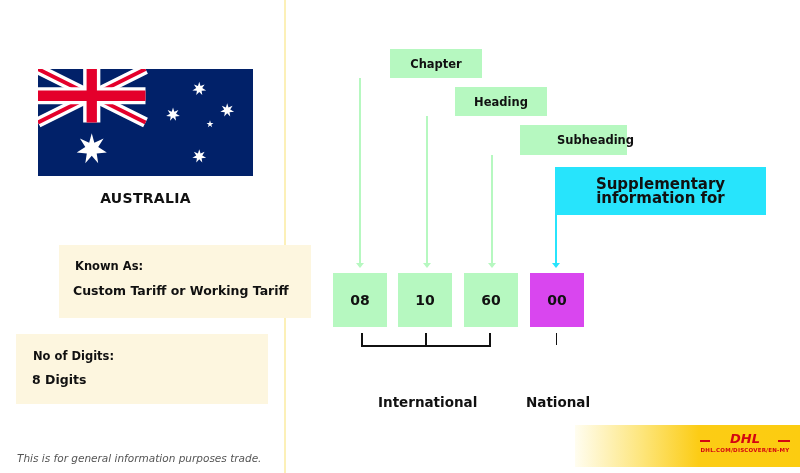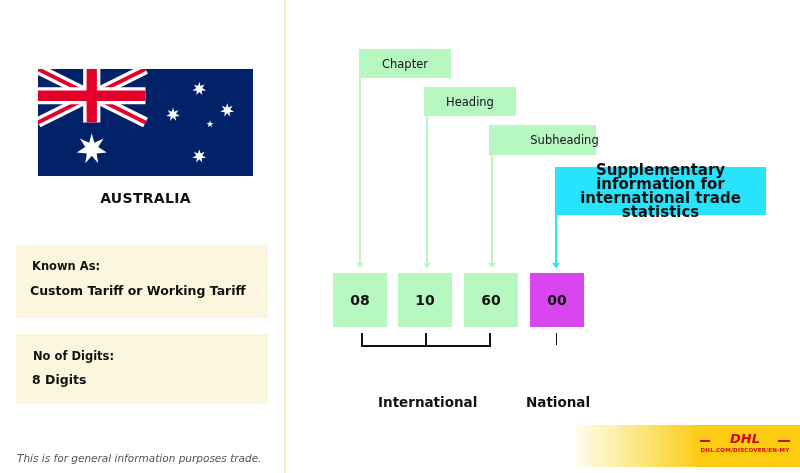--- a/index.html
+++ b/index.html
@@ -9,31 +9,31 @@
 
   .divider { left: 284px; top: 0; width: 2px; height: 473px; background: #fcf0b8; }
 
   
   .flag { left: 38px; top: 69px; width: 215px; height: 107px; }
   .country { left: 38px; top: 190px; width: 215px; text-align: center; font-weight: bold; font-size: 14px; letter-spacing: 0.3px; }
 
   .info-box { left: 16px; width: 252px; background: #fdf6df; padding-left: 16px; }
   .info-box .lbl { font-weight: bold; font-size: 11.5px; }
   .info-box .val { font-weight: bold; font-size: 12.5px; }
-  .box1 { top: 245px; height: 73px; }
+  .box1 { top: 245px; height: 73px; margin-left: 43px; }
   .box1 .lbl { position: absolute; top: 14px; left: 16px; }
   .box1 .val { position: absolute; top: 38px; left: 14px; }
   .box2 { top: 334px; height: 70px; }
   .box2 .lbl { position: absolute; top: 15px; left: 17px; }
   .box2 .val { position: absolute; top: 38px; left: 16px; }
 
   .disclaimer { left: 17px; top: 452px; font-size: 10.5px; font-style: italic; color: #555; font-family: "DejaVu Sans", sans-serif; }
 
   
-  .lbl-box { background: #b6f8c0; font-weight: normal; font-size: 11.5px; display: flex; align-items: center; justify-content: center; }
+  .lbl-box { background: #b6f8c0; font-weight: bold; font-size: 11.5px; display: flex; align-items: center; justify-content: center; margin-left: 31px; }
   .chapter { left: 359px; top: 49px; width: 92px; height: 29px; }
   .heading { left: 424px; top: 87px; width: 92px; height: 29px; }
   .subheading { left: 489px; top: 125px; width: 107px; height: 30px; padding-left: 44px; }
   .supp { left: 555px; top: 167px; width: 211px; height: 48px; background: #27e4fc; font-weight: bold; font-size: 15px; text-align: center; display: flex; align-items: center; justify-content: center; line-height: 14px; }
 
   .vline { width: 2px; }
   .green-line { background: #b6f8c0; }
   .cyan-line { background: #27e4fc; }
   .arrow-tip { width: 0; height: 0; border-left: 4px solid transparent; border-right: 4px solid transparent; }
   .green-tip { border-top: 5px solid #b6f8c0; }
@@ -84,21 +84,20 @@
 </div>
 
 <div class="abs disclaimer">This is for general information purposes trade.</div>
 
 <div class="abs lbl-box chapter">Chapter</div>
 <div class="abs lbl-box heading">Heading</div>
 <div class="abs lbl-box subheading">Subheading</div>
 <div class="abs supp">
   <div>
     <div>Supplementary information for</div>
-    <div>international trade statistics</div>
   </div>
 </div>
 
 <div class="abs vline green-line" style="left:359px; top:78px; height:186px;"></div>
 <div class="abs arrow-tip green-tip" style="left:356px; top:263px;"></div>
 <div class="abs vline green-line" style="left:426px; top:116px; height:148px;"></div>
 <div class="abs arrow-tip green-tip" style="left:423px; top:263px;"></div>
 <div class="abs vline green-line" style="left:491px; top:155px; height:109px;"></div>
 <div class="abs arrow-tip green-tip" style="left:488px; top:263px;"></div>
 <div class="abs vline cyan-line" style="left:555px; top:200px; height:64px;"></div>

